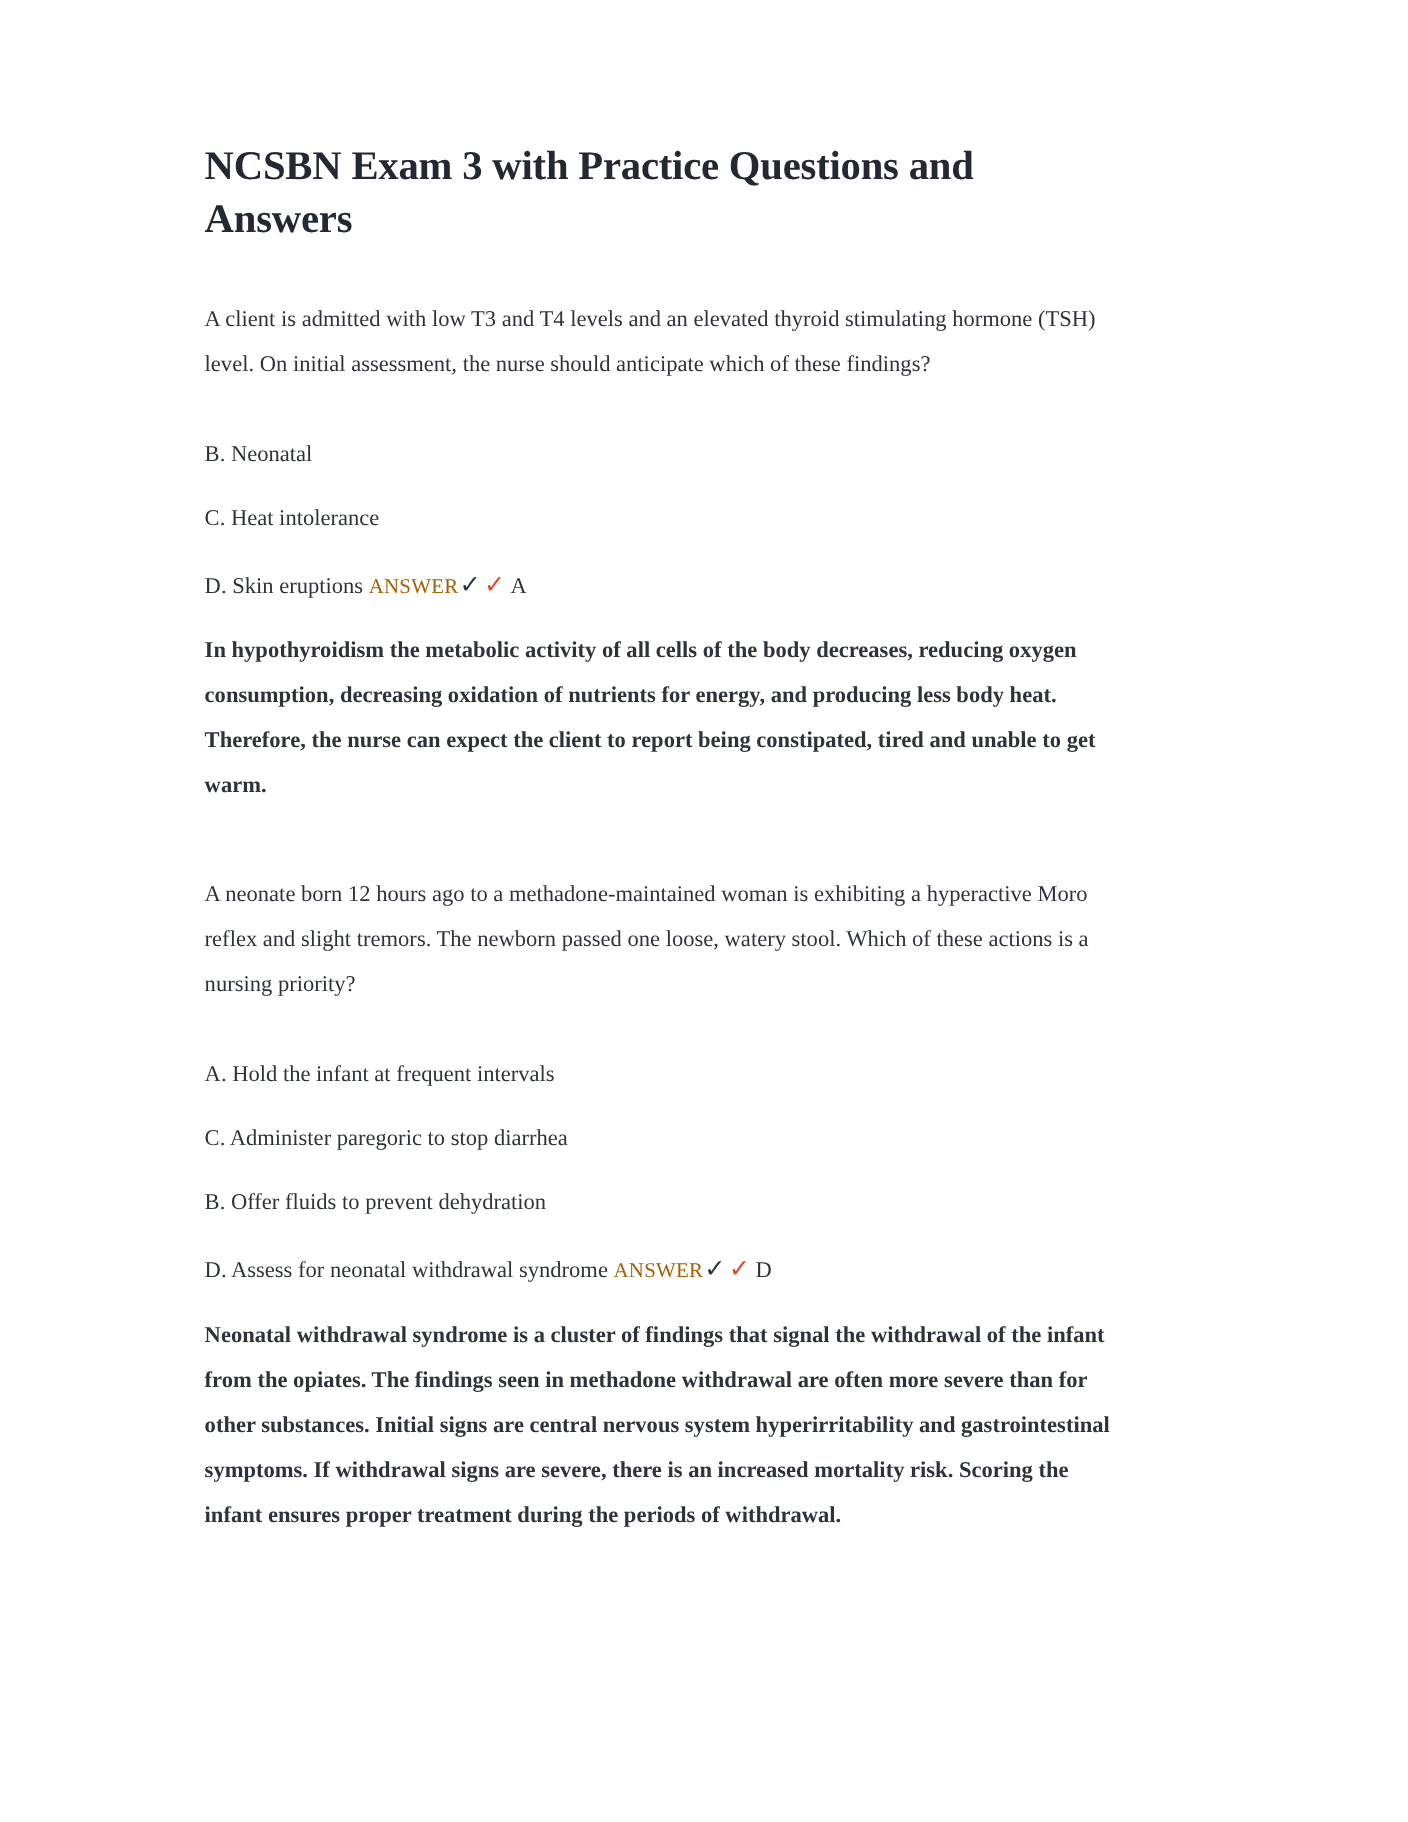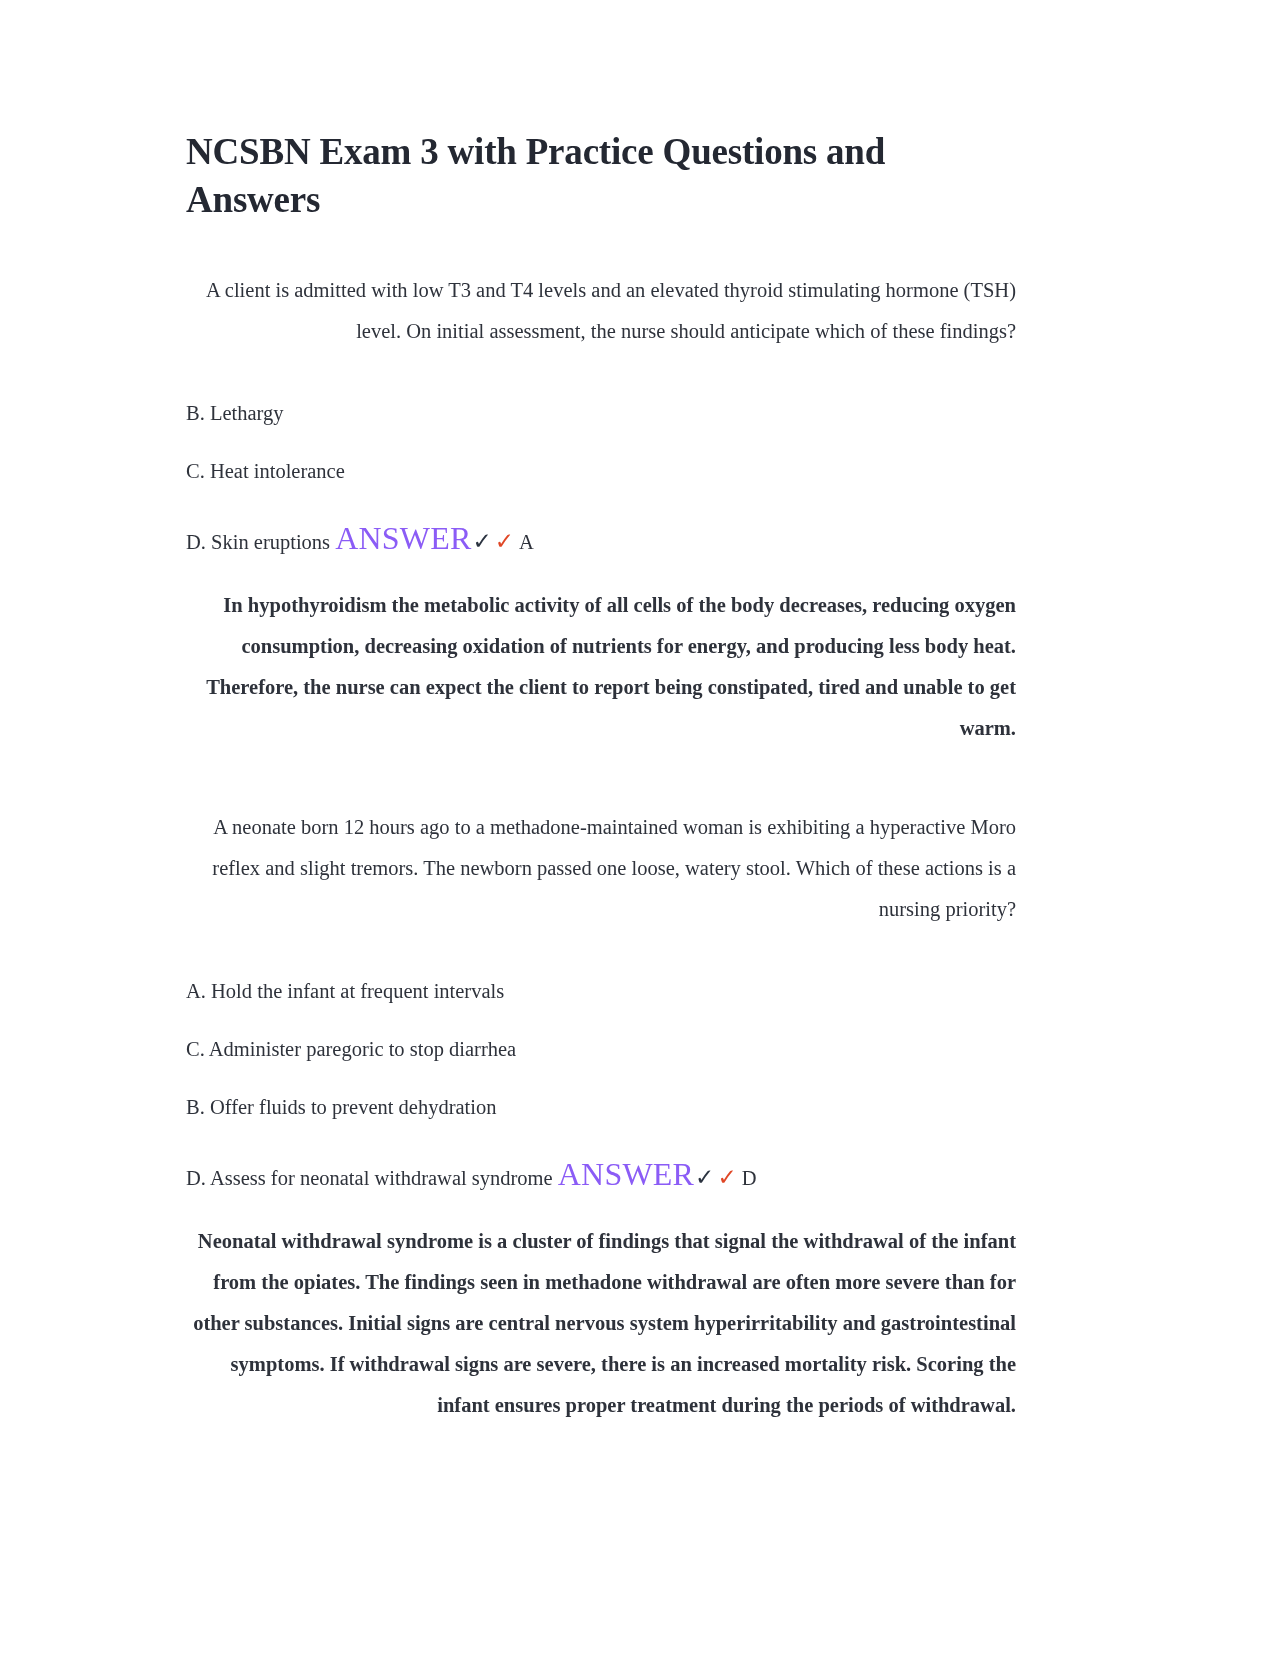--- a/index.html
+++ b/index.html
@@ -36,41 +36,41 @@
     letter-spacing: -0.2px;
     margin: 0 0 46px 0;
     font-family: "Liberation Serif", "DejaVu Serif", serif;
     max-width: 790px;
   }
   .para {
     font-size: 20.5px;
     line-height: 2.0;
     color: #2e323b;
     margin: 0;
-    text-align: right;
+    text-align: left;
   }
   .q-stem {
     margin-bottom: 46px;
   }
   .options {
     margin: 0;
     padding: 0;
   }
   .option {
     font-size: 20.5px;
     line-height: 1.55;
     color: #2e323b;
     margin-bottom: 26px;
   }
   .option:last-child {
     margin-bottom: 22px;
   }
   .answer-tag {
-    color: #8b5cf6;
-    font-size: 32px;
+    color: #a16207;
+    font-size: 19px;
     letter-spacing: 0.2px;
   }
   .check-dark {
     color: #2b3340;
     font-size: 23px;
     padding-left: 1px;
   }
   .check-red {
     color: #e04726;
     font-size: 23px;
@@ -95,21 +95,21 @@
 
 <div class="page">
   <div class="content">
 
     <h1 class="doc-title">NCSBN Exam 3 with Practice Questions and Answers</h1>
 
     <div>
       <p class="para q-stem">A client is admitted with low T3 and T4 levels and an elevated thyroid stimulating hormone (TSH) level. On initial assessment, the nurse should anticipate which of these findings?</p>
 
       <div class="options">
-        <div class="option">B. Lethargy</div>
+        <div class="option">B. Neonatal</div>
         <div class="option">C. Heat intolerance</div>
         <div class="option">
           <span>D. Skin eruptions</span>
           <span class="answer-tag">ANSWER</span><span class="check-dark">✓</span><span class="check-red">✓</span><span class="answer-letter">A</span>
         </div>
       </div>
 
       <p class="para explain">In hypothyroidism the metabolic activity of all cells of the body decreases, reducing oxygen consumption, decreasing oxidation of nutrients for energy, and producing less body heat. Therefore, the nurse can expect the client to report being constipated, tired and unable to get warm.</p>
     </div>
 

